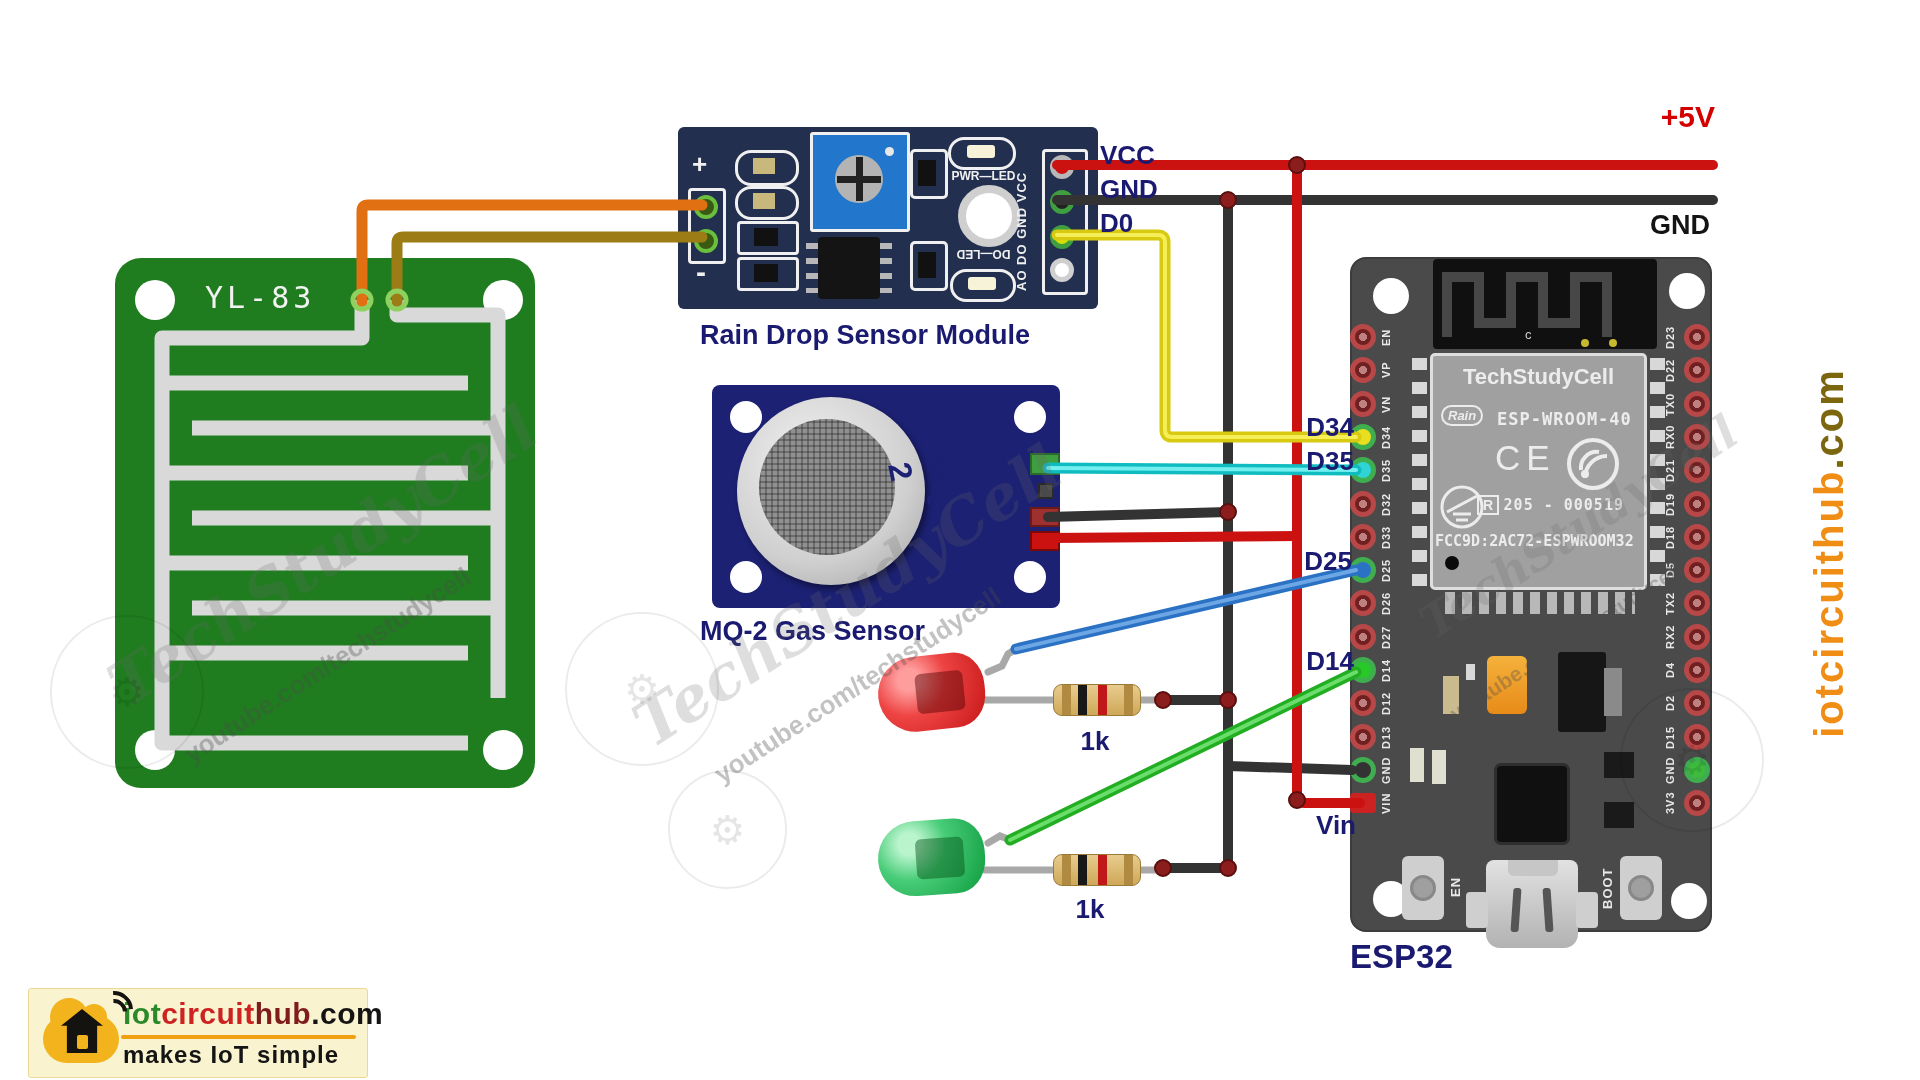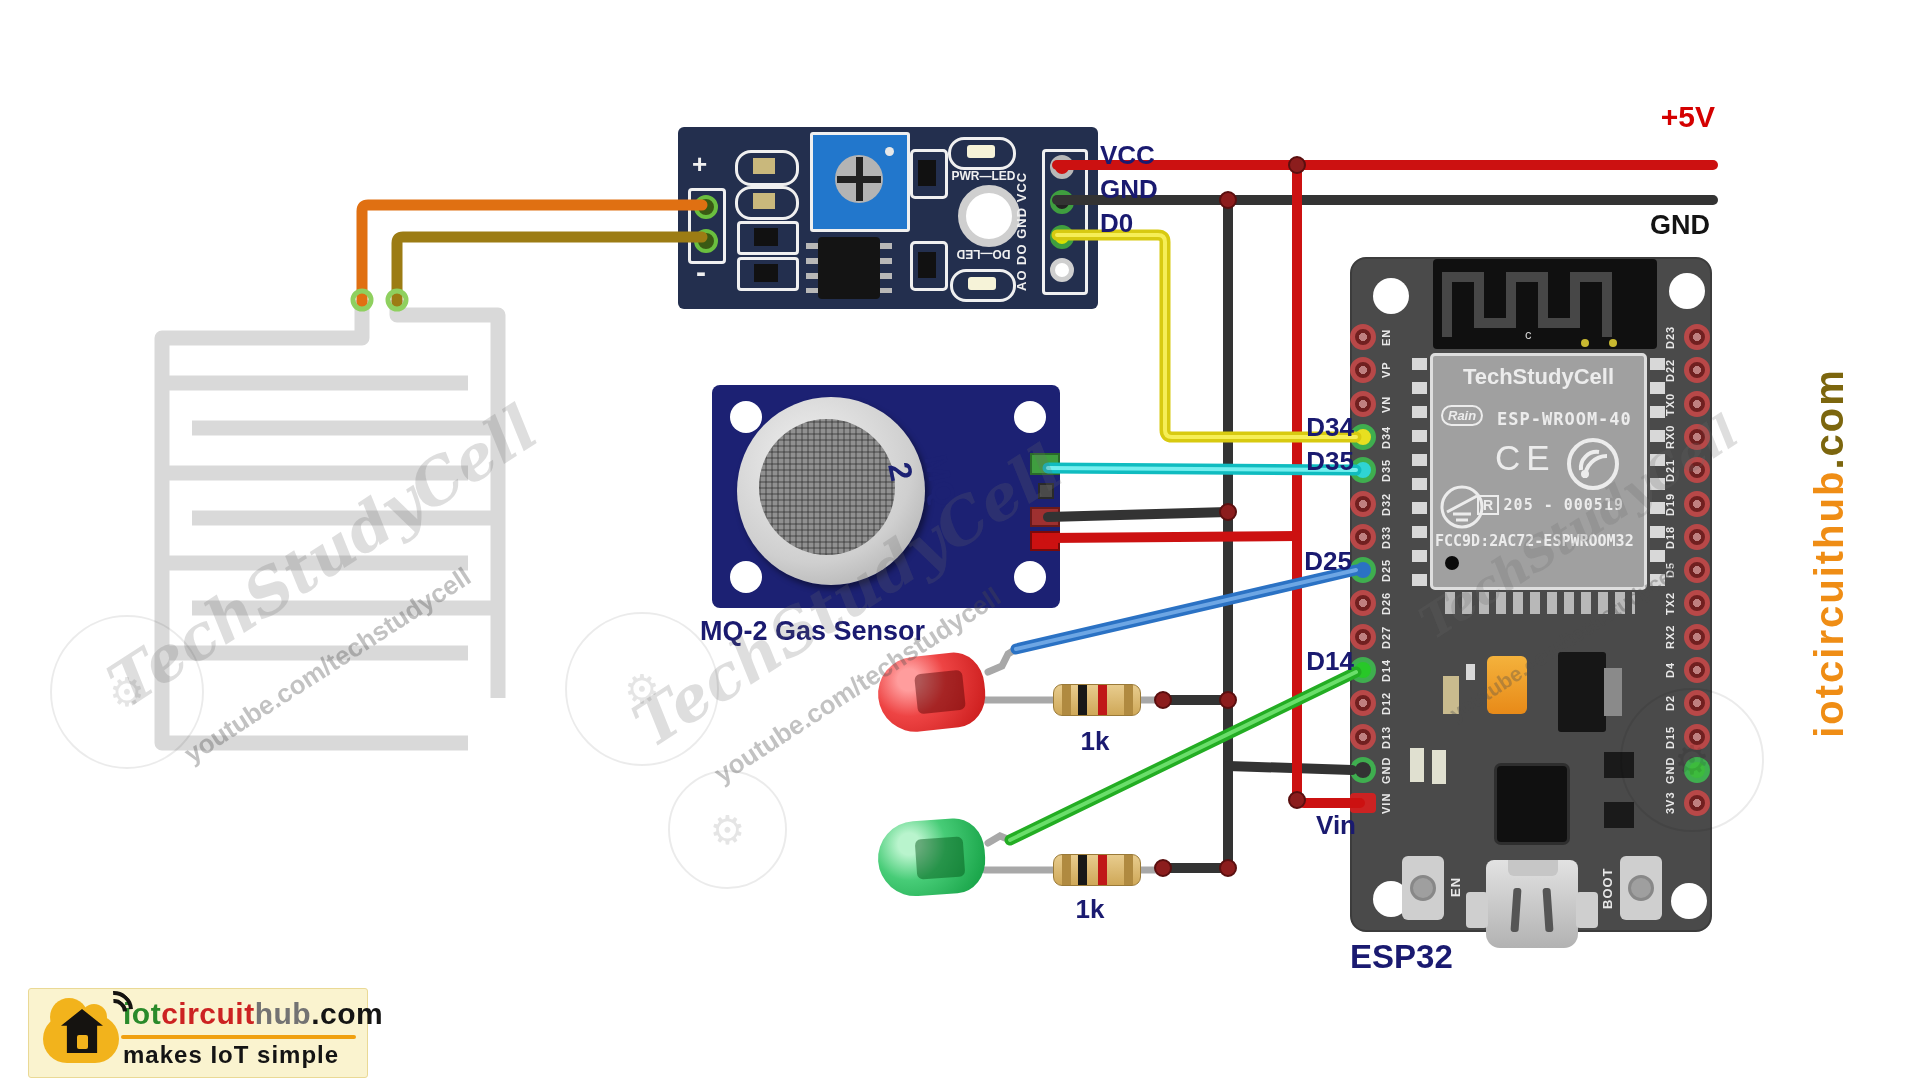--- a/index.html
+++ b/index.html
@@ -75,20 +75,27 @@
   .sidebrand{left:1545px;top:525px;width:580px;height:56px;transform:rotate(-90deg);
              text-align:center;font-size:40px;font-weight:bold;letter-spacing:2px;z-index:6;white-space:nowrap;}
   svg.overlay{position:absolute;left:0;top:0;z-index:2;pointer-events:none;} .z4{z-index:4;}
 </style>
 </head>
 <body>
 
 <div id="canvas">
 
 
+  <div class="abs plate">
+    <div class="hole" style="left:20px;top:22px;width:40px;height:40px;"></div>
+    <div class="hole" style="left:368px;top:22px;width:40px;height:40px;"></div>
+    <div class="hole" style="left:20px;top:472px;width:40px;height:40px;"></div>
+    <div class="hole" style="left:368px;top:472px;width:40px;height:40px;"></div>
+    <div class="abs yl83">YL-83</div>
+  </div>
 
   <div class="abs rainmod">
 
     <div class="wbox" style="left:10px;top:61px;width:32px;height:70px;border-radius:4px;"></div>
     <div class="modtxt abs" style="left:14px;top:22px;font-size:26px;">+</div>
     <div class="modtxt abs" style="left:18px;top:128px;font-size:30px;">-</div>
     <div class="pinhole" style="left:16px;top:68px;width:16px;height:16px;border:4px solid #6abf3f;background:#3a5a14;"></div>
     <div class="pinhole" style="left:16px;top:102px;width:16px;height:16px;border:4px solid #6abf3f;background:#3a5a14;"></div>
 
     <div class="wbox stad" style="left:57px;top:23px;width:58px;height:30px;">
@@ -134,20 +141,21 @@
 
     <div class="pinhole" style="left:280px;top:58px;width:46px;height:46px;background:#fff;border:8px solid #cfcfcf;"></div>
 
     <div class="wbox" style="left:364px;top:22px;width:40px;height:140px;border-radius:4px;"></div>
     <div class="vtext abs" style="left:336px;top:24px;height:140px;font-size:13px;letter-spacing:1px;">AO DO GND VCC</div>
     <div class="pinhole" style="left:372px;top:28px;width:14px;height:14px;border:5px solid #b8b8b8;background:#cc1111;"></div>
     <div class="pinhole" style="left:372px;top:63px;width:14px;height:14px;border:5px solid #3f9e3f;background:#222;"></div>
     <div class="pinhole" style="left:372px;top:98px;width:14px;height:14px;border:5px solid #3f9e3f;background:#d8e000;"></div>
     <div class="pinhole" style="left:372px;top:131px;width:14px;height:14px;border:5px solid #cfcfcf;background:#fff;"></div>
   </div>
+  <div class="abs navy caption" style="left:700px;top:320px;width:400px;">Rain Drop Sensor Module</div>
 
   <div class="abs mq2">
     <div class="hole" style="left:18px;top:16px;width:32px;height:32px;"></div>
     <div class="hole" style="left:302px;top:16px;width:32px;height:32px;"></div>
     <div class="hole" style="left:18px;top:176px;width:32px;height:32px;"></div>
     <div class="hole" style="left:302px;top:176px;width:32px;height:32px;"></div>
 
     <div class="abs" style="left:25px;top:12px;width:188px;height:188px;border-radius:50%;
          background:radial-gradient(circle at 40% 35%,#f2f2f2,#cfcfcf 60%,#9f9f9f);box-shadow:3px 4px 6px rgba(0,0,0,0.45);">
       <div style="position:absolute;left:22px;top:22px;width:136px;height:136px;border-radius:50%;background:#909090;
@@ -406,21 +414,21 @@
   <div class="abs stamp" style="left:668px;top:770px;width:115px;height:115px;">⚙</div>
   <div class="abs stamp" style="left:1620px;top:688px;width:140px;height:140px;">⚙</div>
 
   <div class="abs logobox">
     <div class="cloud"></div>
     <div class="house"></div>
     <div class="housewin"></div>
     <div class="wifiarc" style="left:66px;top:2px;width:30px;height:30px;"></div>
     <div class="wifiarc" style="left:72px;top:10px;width:18px;height:18px;"></div>
     <div class="abs logoline1" style="left:94px;top:8px;">
-      <span style="color:#2a8a2a;">iot</span><span style="color:#cc2222;">circuit</span><span style="color:#737373;">hub</span><span style="color:#141414;">.com</span>
+      <span style="color:#2a8a2a;">iot</span><span style="color:#cc2222;">circuit</span><span style="color:#7f1d1d;">hub</span><span style="color:#141414;">.com</span>
     </div>
     <div class="sep"></div>
     <div class="abs logoline2" style="left:94px;top:52px;">makes IoT simple</div>
   </div>
 
   <div class="abs sidebrand">
     <span style="color:#ef8d15;">iotcircuithub</span><span style="color:#7c660e;">.com</span>
   </div>
 
 </div>

